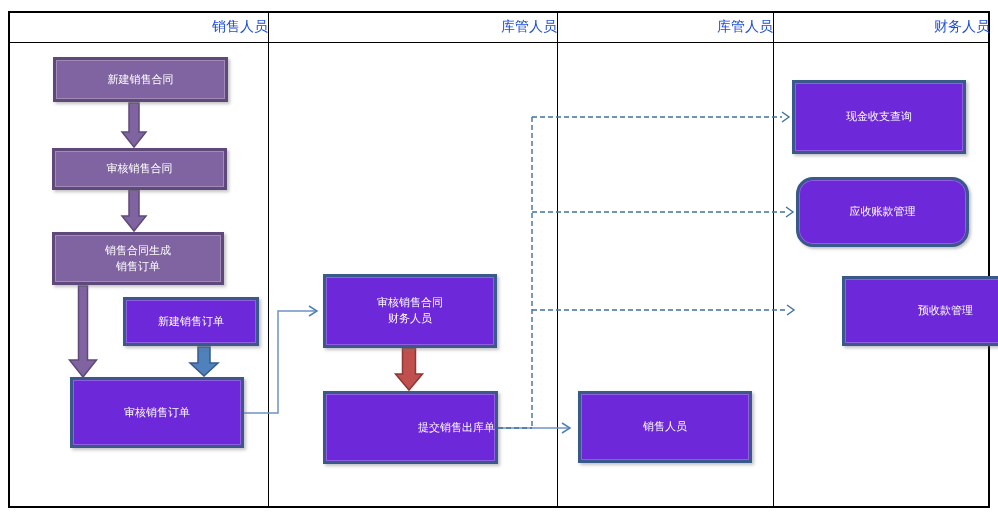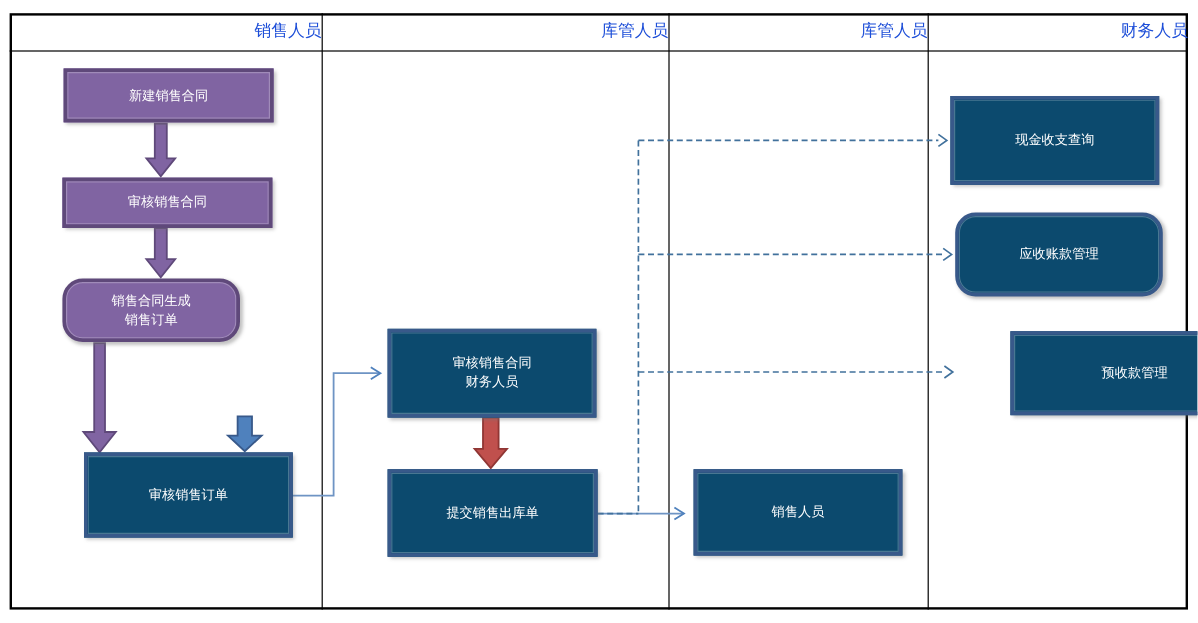--- a/index.html
+++ b/index.html
@@ -22,21 +22,21 @@
     position:absolute; top:11px; height:31px; line-height:31px;
     text-align:right; font-size:14px; color:#1d4ed8;
   }
   .node {
     position:absolute; box-sizing:border-box; border:3px solid;
     color:#fff; font-size:11px; line-height:1.45; text-align:center;
     display:flex; flex-direction:column; align-items:center; justify-content:center;
     box-shadow:2px 2px 3px rgba(120,120,120,0.45), inset 0 0 0 1px rgba(255,255,255,0.25);
   }
   .node.purple { background:#8064A2; border-color:#5F497A; }
-  .node.blue   { background:#0c4a6e; border-color:#38598A; }
+  .node.blue   { background:#6d28d9; border-color:#38598A; }
   svg.overlay { position:absolute; left:0; top:0; pointer-events:none; }
 </style>
 </head>
 <body>
 
 <div class="stage">
 
   <div class="frame"></div>
   <div class="header-underline"></div>
   <div class="v-divider" style="left:268px;"></div>
@@ -73,33 +73,36 @@
     <line x1="532" y1="310" x2="787" y2="310" stroke="#41719C" stroke-width="1.4" stroke-dasharray="5 3"></line>
     <polyline points="787,305 794,310 787,315" fill="none" stroke="#41719C" stroke-width="1.4"></polyline>
   </svg>
 
   <div class="node purple" style="left:53px; top:57px; width:175px; height:45px;">
     <span>新建销售合同</span>
   </div>
   <div class="node purple" style="left:52px; top:148px; width:175px; height:42px;">
     <span>审核销售合同</span>
   </div>
-  <div class="node purple" style="left:52px; top:232px; width:148px; height:53px;border-radius:17px;">
+  <div class="node purple" style="left:52px; top:232px; width:172px; height:53px;">
     <span>销售合同生成</span>
     <span>销售订单</span>
+  </div>
+  <div class="node blue" style="left:123px; top:297px; width:136px; height:49px;">
+    <span>新建销售订单</span>
   </div>
   <div class="node blue" style="left:70px; top:377px; width:174px; height:71px;">
     <span>审核销售订单</span>
   </div>
 
   <div class="node blue" style="left:323px; top:274px; width:174px; height:74px;">
     <span>审核销售合同</span>
     <span>财务人员</span>
   </div>
-  <div class="node blue" style="left:323px; top:391px; width:175px; height:73px;">
+  <div class="node blue" style="left:323px; top:391px; width:175px; height:73px;align-items:flex-end;">
     <span>提交销售出库单</span>
   </div>
 
   <div class="node blue" style="left:578px; top:391px; width:174px; height:72px;">
     <span>销售人员</span>
   </div>
 
   <div class="node blue" style="left:792px; top:80px; width:174px; height:74px;">
     <span>现金收支查询</span>
   </div>

